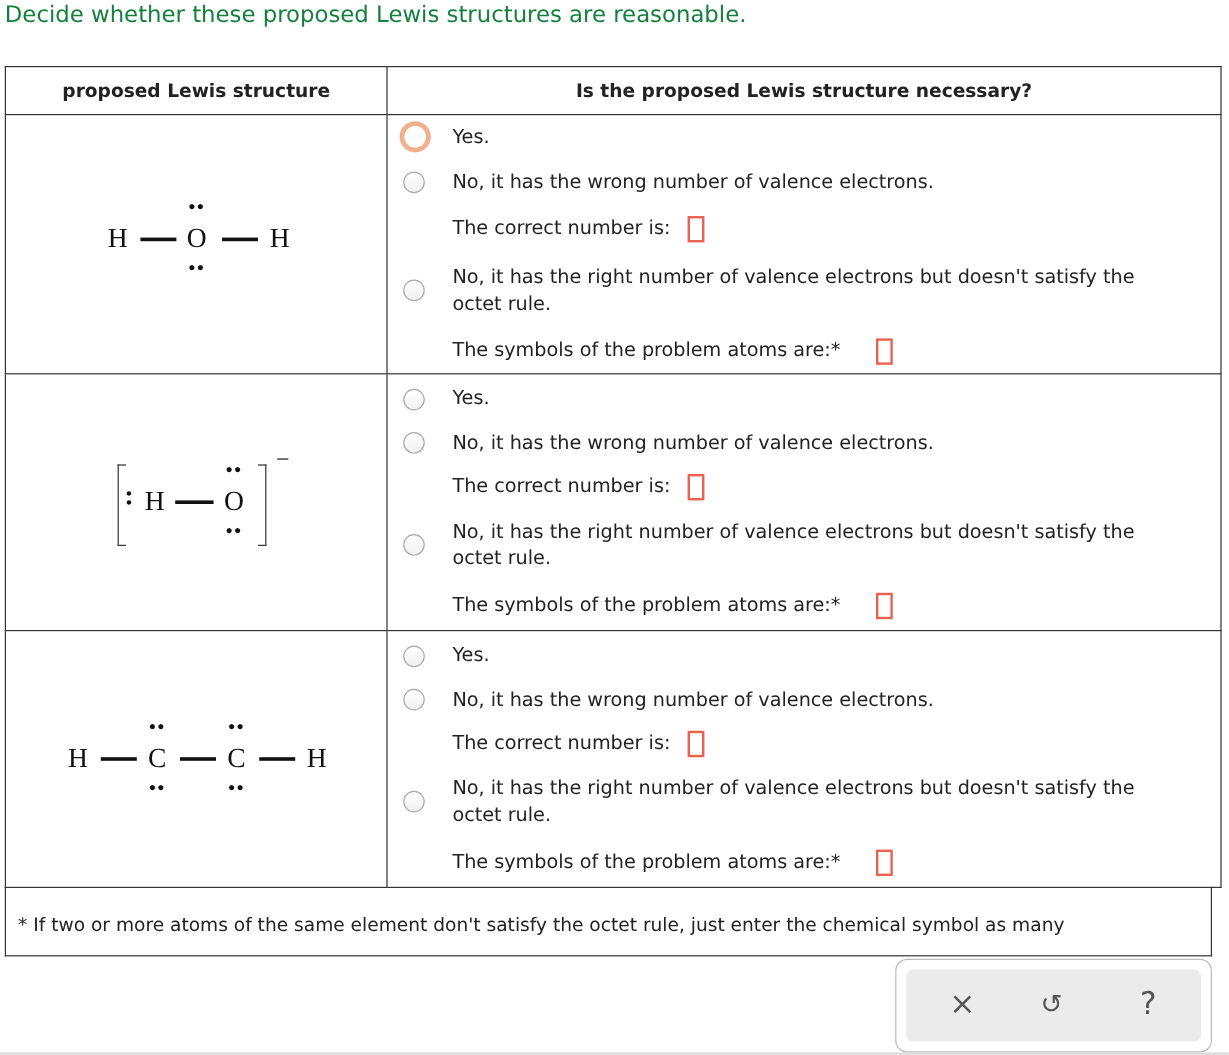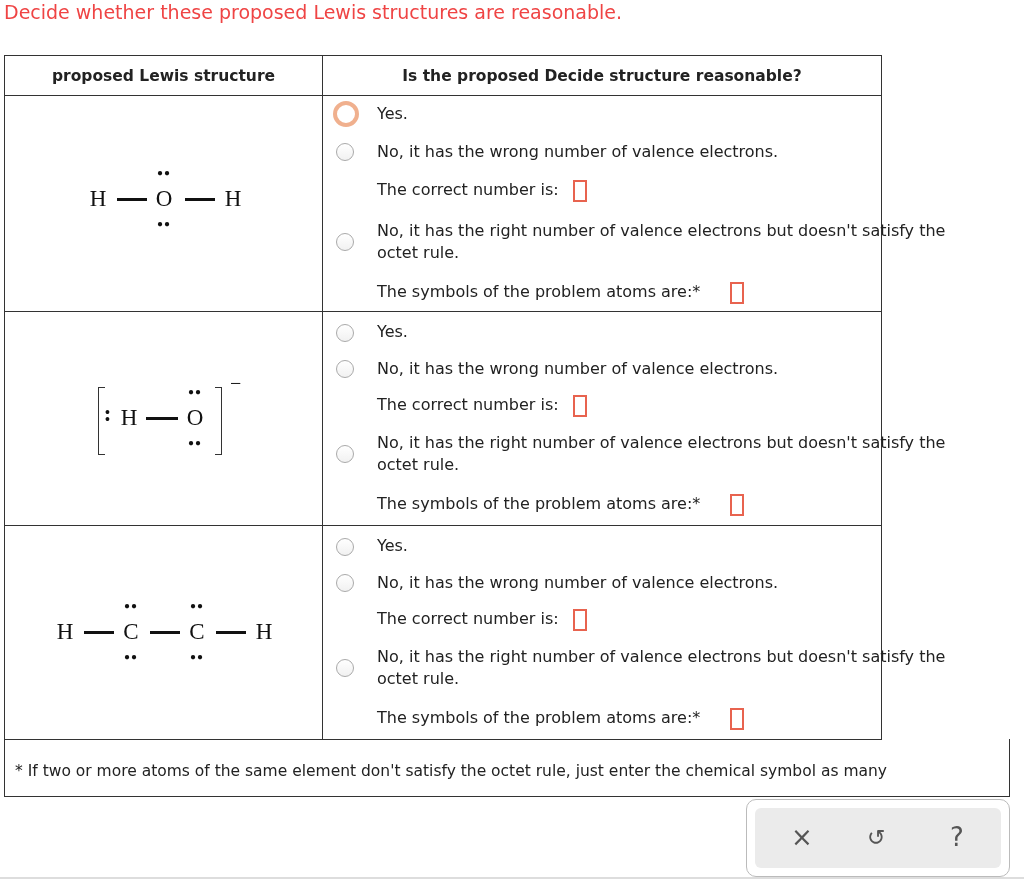--- a/index.html
+++ b/index.html
@@ -1,18 +1,18 @@
 <!DOCTYPE html>
 <html><head>
 <meta charset="utf-8">
 <style>
   html,body{margin:0;padding:0;background:#fff;}
   body{width:1024px;height:879px;position:relative;font-family:"DejaVu Sans","Liberation Sans",sans-serif;color:#222;overflow:hidden;}
-  .prompt{position:absolute;left:4px;top:1px;font-size:19px;color:#ef4444;}
-  table.q{position:absolute;left:4px;top:55px;width:878px;border-collapse:collapse;}
+  .prompt{position:absolute;left:4px;top:1px;font-size:19px;color:#15803d;}
+  table.q{position:absolute;left:4px;top:55px;width:1014px;border-collapse:collapse;}
   table.q th,table.q td{border:1.5px solid #333;}
   table.q th{height:37px;font-size:15.5px;font-weight:bold;text-align:center;color:#222;}
   th.c1{width:315px;}
   td.struct{position:relative;padding:0;}
   td.opts{padding:0;position:relative;vertical-align:top;}
   tr.r1 td{height:215px;} tr.r2 td{height:213px;} tr.r3 td{height:213px;}
   .opt{position:absolute;left:54px;font-size:16px;line-height:22px;color:#222;white-space:nowrap;}
   .radio{position:absolute;left:13px;width:18px;height:18px;border-radius:50%;border:1px solid #aaa;background:linear-gradient(#fff,#f1f1f1);box-sizing:border-box;cursor:pointer;}
   .radio.focus{left:10px;width:26px;height:26px;border:4px solid #f0b08e;background:#fff;}
   .box{display:inline-block;width:14px;height:22px;border:2px solid #e8634f;box-sizing:border-box;vertical-align:middle;margin-left:14px;background:#fff;cursor:text;}
@@ -30,21 +30,21 @@
 </style>
 </head>
 <body>
 
 <div class="prompt">Decide whether these proposed Lewis structures are reasonable.</div>
 
 <table class="q">
   <tbody>
       <tr>
     <th class="c1">proposed Lewis structure</th>
-    <th>Is the proposed Decide structure reasonable?</th>
+    <th>Is the proposed Lewis structure necessary?</th>
   </tr>
 
   <tr class="r1">
     <td class="struct">
       <div class="mol" style="left:0;top:0;width:315px;height:215px;">
         <span class="atom" style="left:93px;top:103px;">H</span>
         <span class="bond" style="left:112px;top:102px;width:30px;"></span>
         <span class="atom" style="left:159px;top:103px;">O</span>
         <span class="dots" style="left:159px;top:77px;">●●</span>
         <span class="dots" style="left:159px;top:128px;">●●</span>

